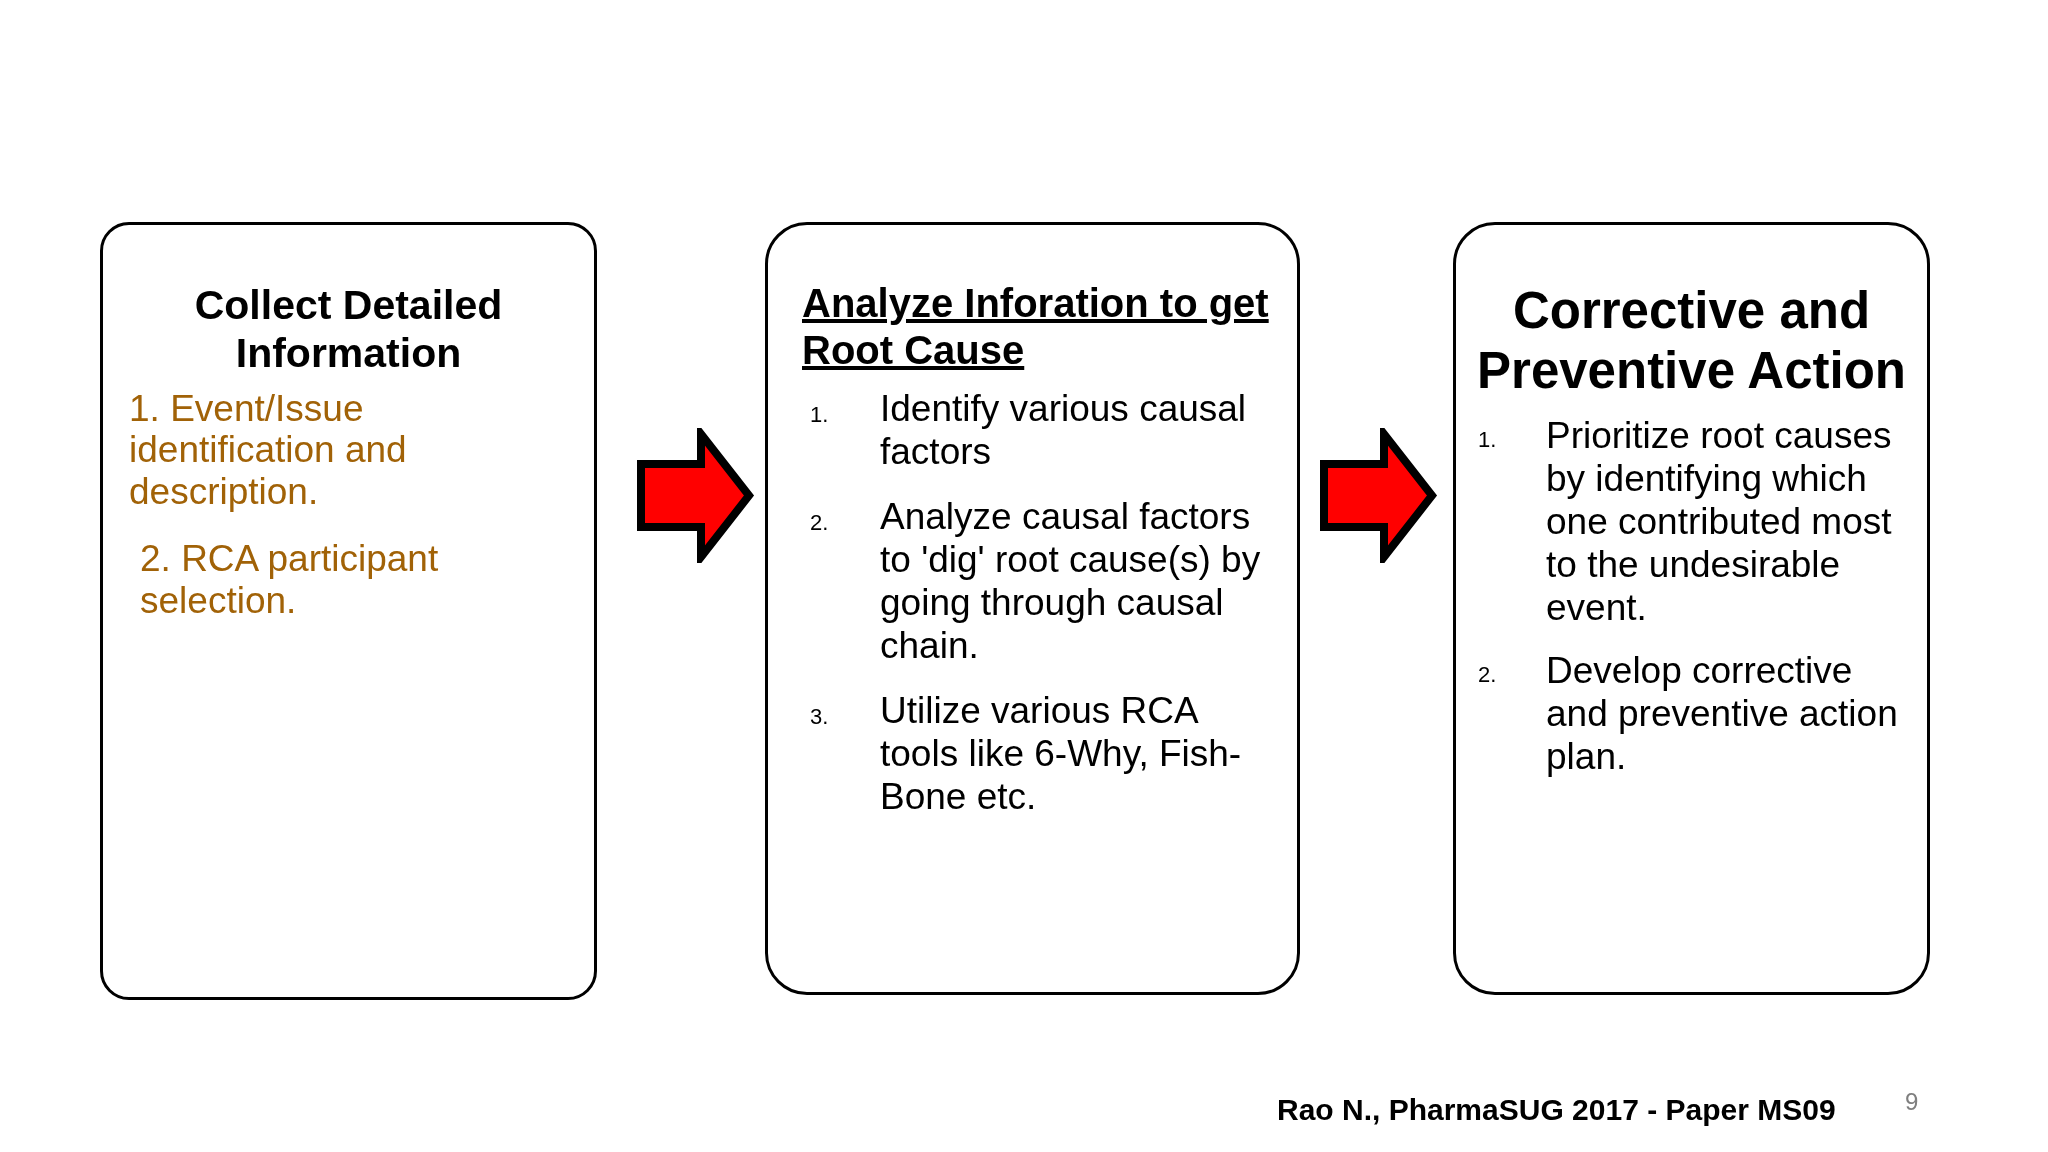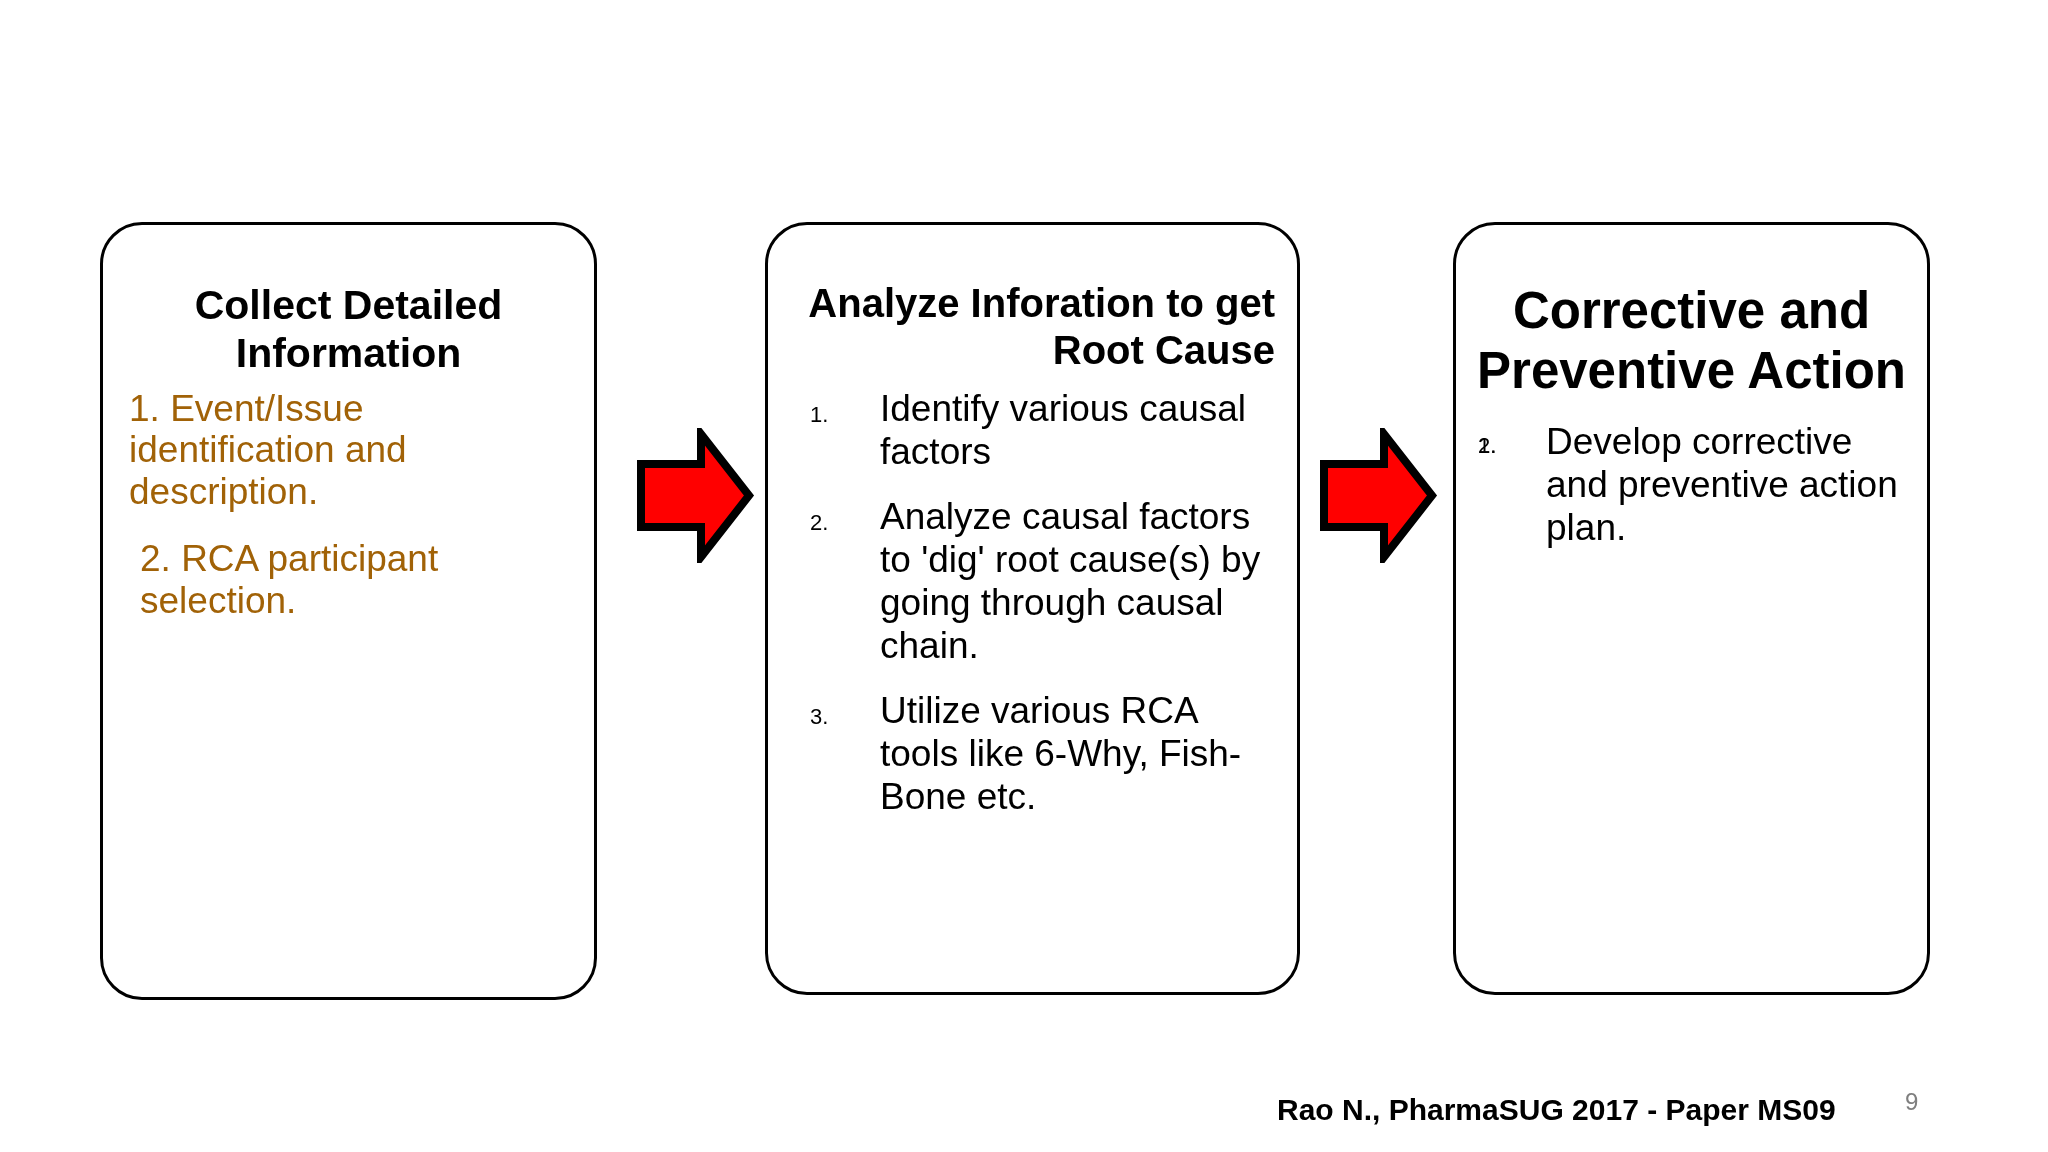--- a/index.html
+++ b/index.html
@@ -22,39 +22,40 @@
 
   
   .proc-box {
     position: absolute;
     box-sizing: border-box;
     background: #ffffff;
     border: 3px solid #000000;
     border-radius: 42px;
     overflow: hidden;
   }
-  #box-1 { left: 100px; top: 222px;  width: 497px; height: 778px; }
+  #box-1 { left: 100px; top: 222px;  width: 497px; height: 778px; border-radius: 29px; }
   #box-2 { left: 765px; top: 222px;  width: 535px; height: 773px; }
   #box-3 { left: 1453px; top: 222px; width: 477px; height: 773px; }
 
   .box-title {
     font-weight: bold;
     text-align: center;
     line-height: 1.18;
     color: #000000;
     white-space: pre-line;
   }
   #box-1 .box-title {
     font-size: 41px;
     margin: 56px 28px 0 28px;
   }
   #box-2 .box-title {
     font-size: 40px;
     margin: 55px 22px 12px 34px;
-    text-align: right;
+    text-align: left;
+    text-decoration: underline;
   }
   #box-3 .box-title {
     font-size: 51px;
     margin: 56px 20px 0 20px;
   }
 
   
   .plain-list {
     margin: 10px 0 0 0;
     padding: 0 18px 0 26px;
@@ -164,20 +165,21 @@
       <polygon points="6,36 66,36 66,6 114,67.5 66,129 66,99 6,99" fill="#ff0000" stroke="#000000" stroke-width="8" stroke-linejoin="miter"></polygon>
     </svg>
   </div>
 
   <div class="proc-box" id="box-3">
     <div class="box-title">Corrective and
 Preventive Action</div>
     <ul class="num-list">
       <li>
         <span class="marker">1.</span>
+        <span>Prioritize root causes by identifying which one contributed most to the undesirable event.</span>
       </li>
       <li>
         <span class="marker">2.</span>
         <span>Develop corrective and preventive action plan.</span>
       </li>
     </ul>
   </div>
 
   <div id="footer-citation">Rao N., PharmaSUG 2017 - Paper MS09</div>
   <div id="slide-number">9</div>

